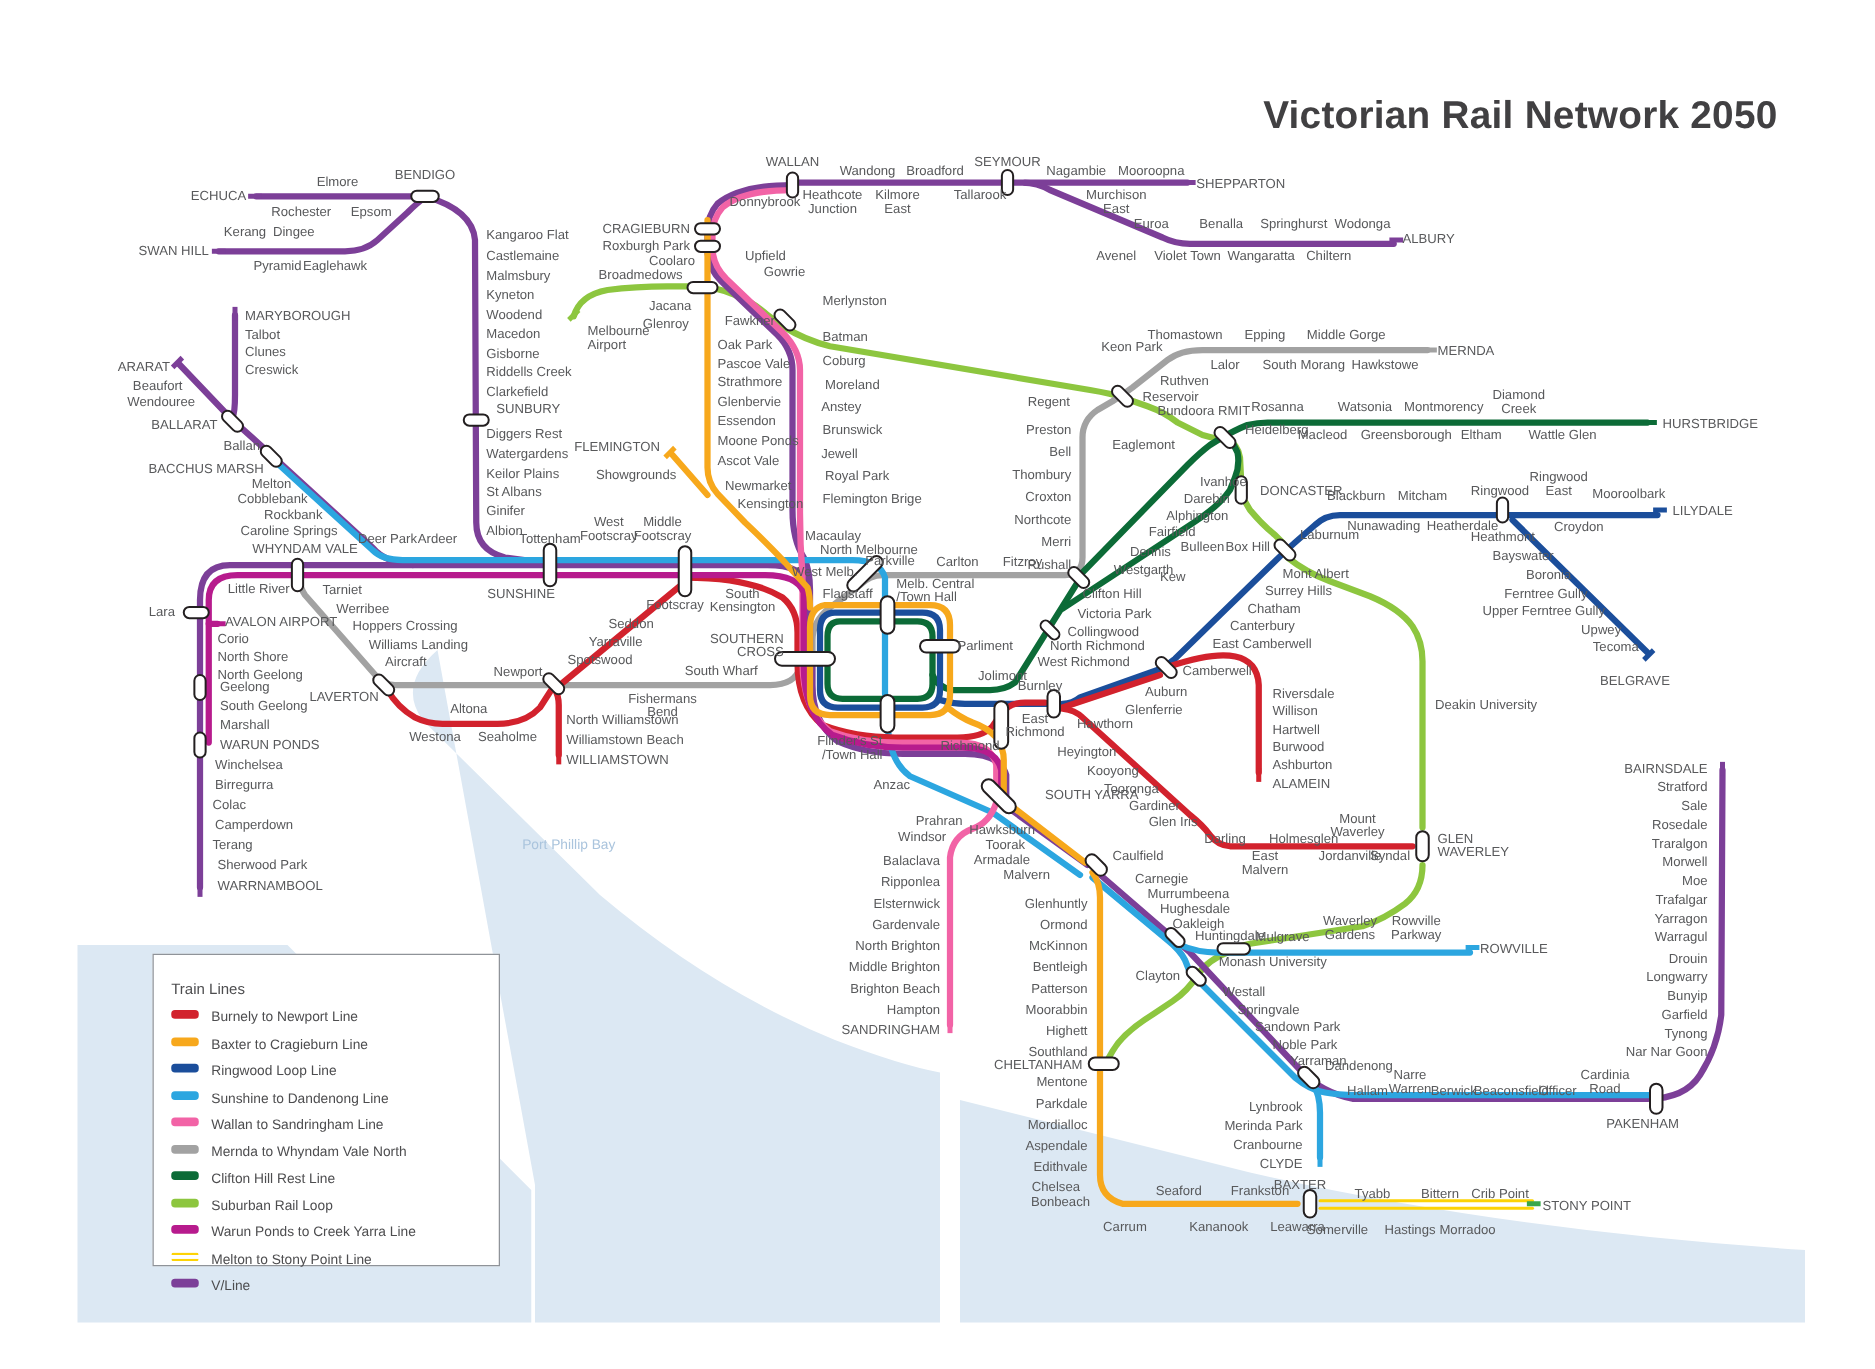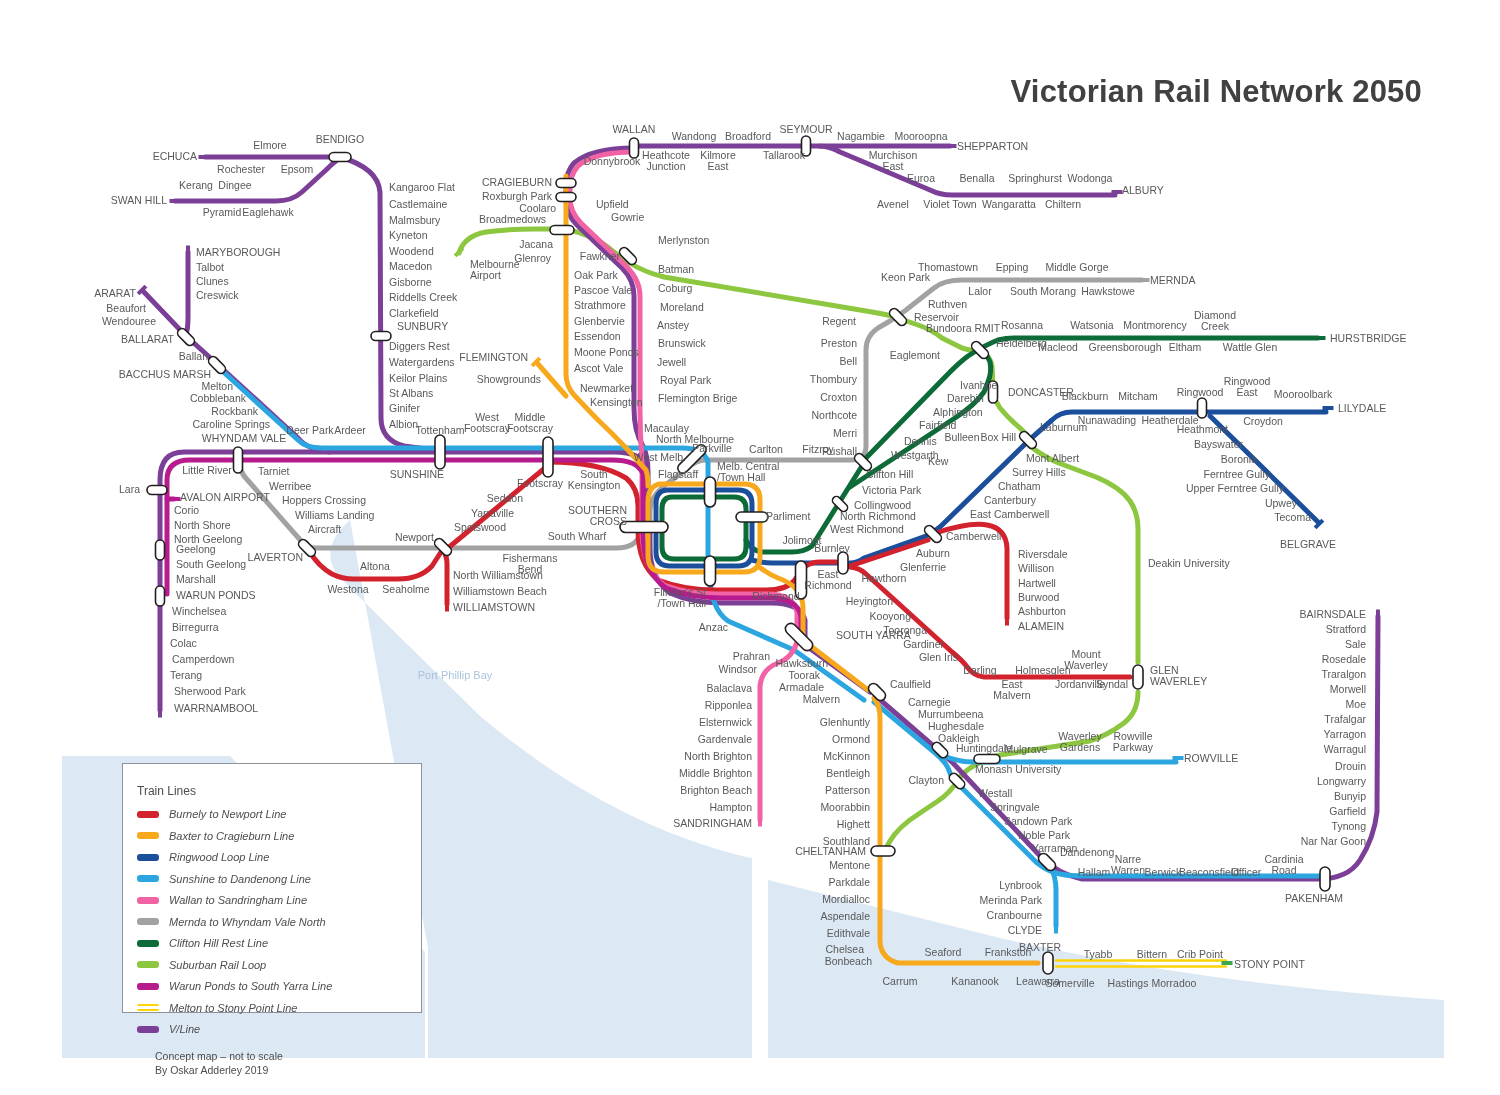--- a/index.html
+++ b/index.html
@@ -1,24 +1,24 @@
 <!DOCTYPE html>
 <html><head>
 <meta charset="utf-8">
 <style>
   html,body{margin:0;padding:0;background:#fff;font-family:"Liberation Sans",sans-serif;}
   #stage{position:relative;width:1500px;height:1095px;background:#ffffff;overflow:hidden;}
   #map{position:absolute;left:0;top:0;}
   .titleblock{position:absolute;right:78px;top:74px;text-align:center;color:#414042;}
   .titleblock h1{margin:0 0 10px 0;font-size:31px;font-weight:600;letter-spacing:.2px;}
   .titleblock p{margin:0;font-size:14.5px;line-height:1.3;font-weight:500;white-space:pre-line;}
-  .legend{position:absolute;left:122px;top:763px;width:300px;height:250px;background:#fff;border:1px solid #8f9399;box-sizing:border-box;padding:20px 0 0 14px;}
+  .legend{position:absolute;left:122px;top:763px;width:278px;height:250px;background:#fff;border:1px solid #8f9399;box-sizing:border-box;padding:20px 0 0 14px;}
   .legend h2{margin:0 0 10px 0;font-size:12px;font-weight:400;color:#4d4d4f;}
   .legend ul{list-style:none;margin:0;padding:0;}
-  .legend li{display:flex;align-items:center;margin:0 0 9.5px 0;font-style:italic;}
+  .legend li{display:flex;align-items:flex-start;margin:0 0 9.5px 0;}
   .chip{width:22px;height:7px;border-radius:3px;margin-right:10px;flex:0 0 auto;}
   .chip.double{height:7px;background:#fff !important;border-top:2.5px solid #fdd305;border-bottom:2.5px solid #fdd305;border-radius:2px;box-sizing:border-box;}
   .legend li span.lab{font-size:11px;color:#4d4d4f;}
   .legend .note{margin-top:14px;font-size:10.5px;color:#4d4d4f;line-height:1.35;padding-left:18px;white-space:pre-line;}
 </style>
 </head>
 <body>
 
 <div id="stage">
   <svg id="map" width="1500" height="1095" viewBox="0 0 1500 1095">
@@ -508,27 +508,25 @@
         <li>
           <span class="chip" style="background: rgb(12, 107, 55);"></span>
           <span class="lab">Clifton Hill Rest Line</span>
         </li>
         <li>
           <span class="chip" style="background: rgb(141, 198, 63);"></span>
           <span class="lab">Suburban Rail Loop</span>
         </li>
         <li>
           <span class="chip" style="background: rgb(183, 27, 141);"></span>
-          <span class="lab">Warun Ponds to South Yarra Line</span>
+          <span class="lab">Warun Ponds to Creek Yarra Line</span>
         </li>
         <li>
           <span class="chip double" style="background: rgb(255, 255, 255);"></span>
           <span class="lab">Melton to Stony Point Line</span>
         </li>
         <li>
           <span class="chip" style="background: rgb(124, 63, 152);"></span>
           <span class="lab">V/Line</span>
         </li>
       </ul>
-    <div class="note">Concept map – not to scale
-By Oskar Adderley 2019</div>
   </div>
 </div>
 
 </body></html>

